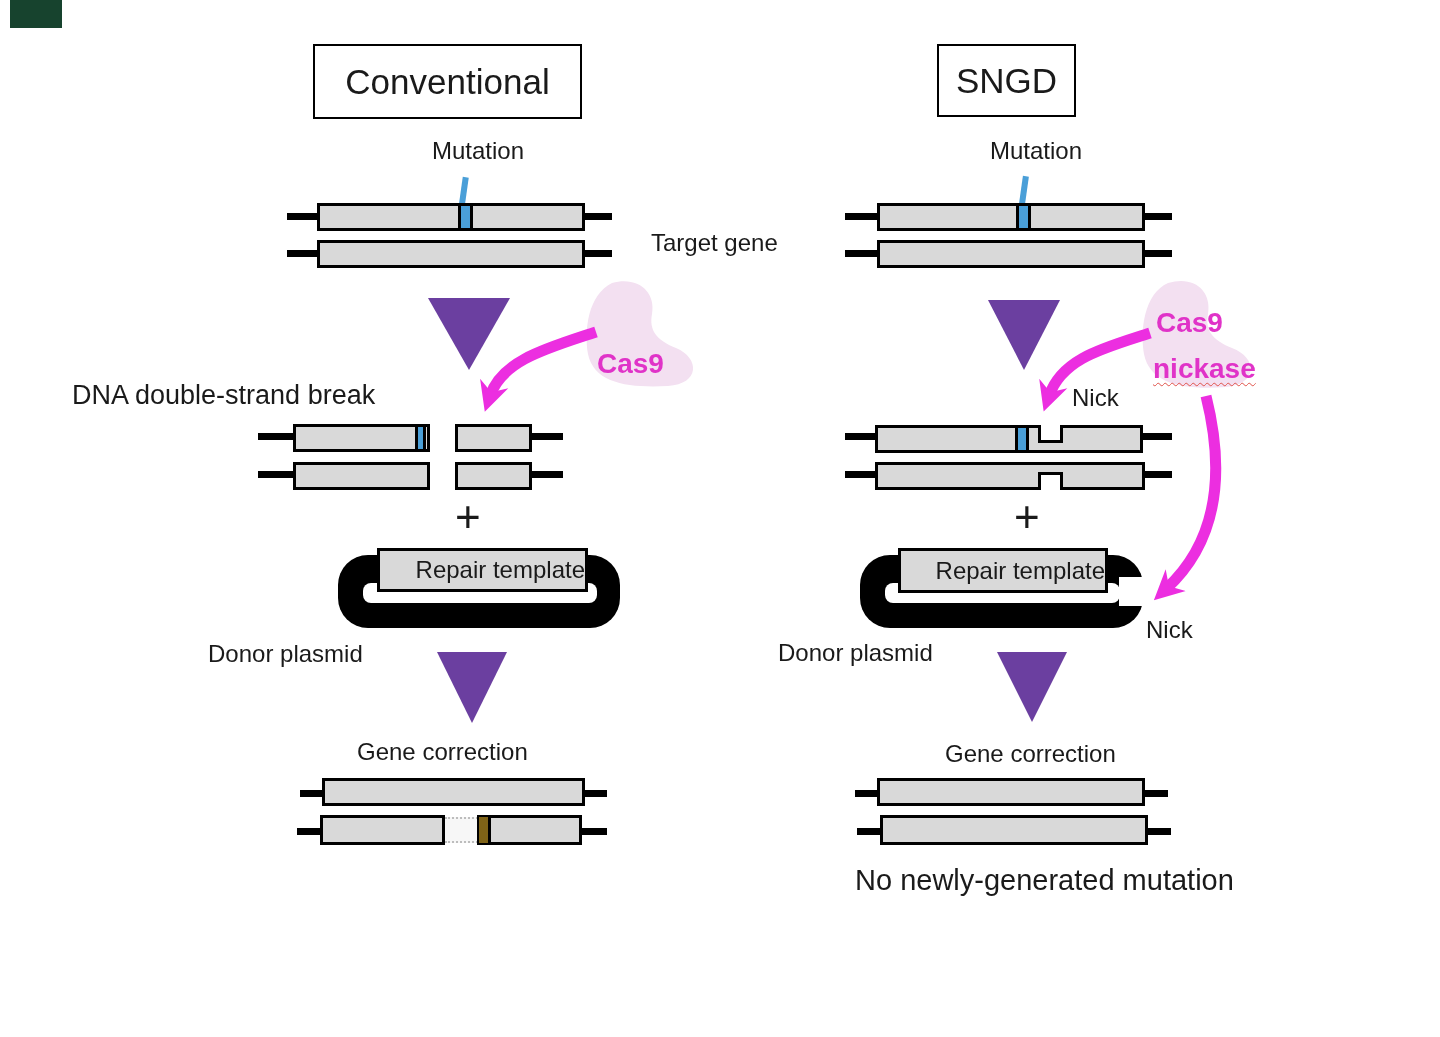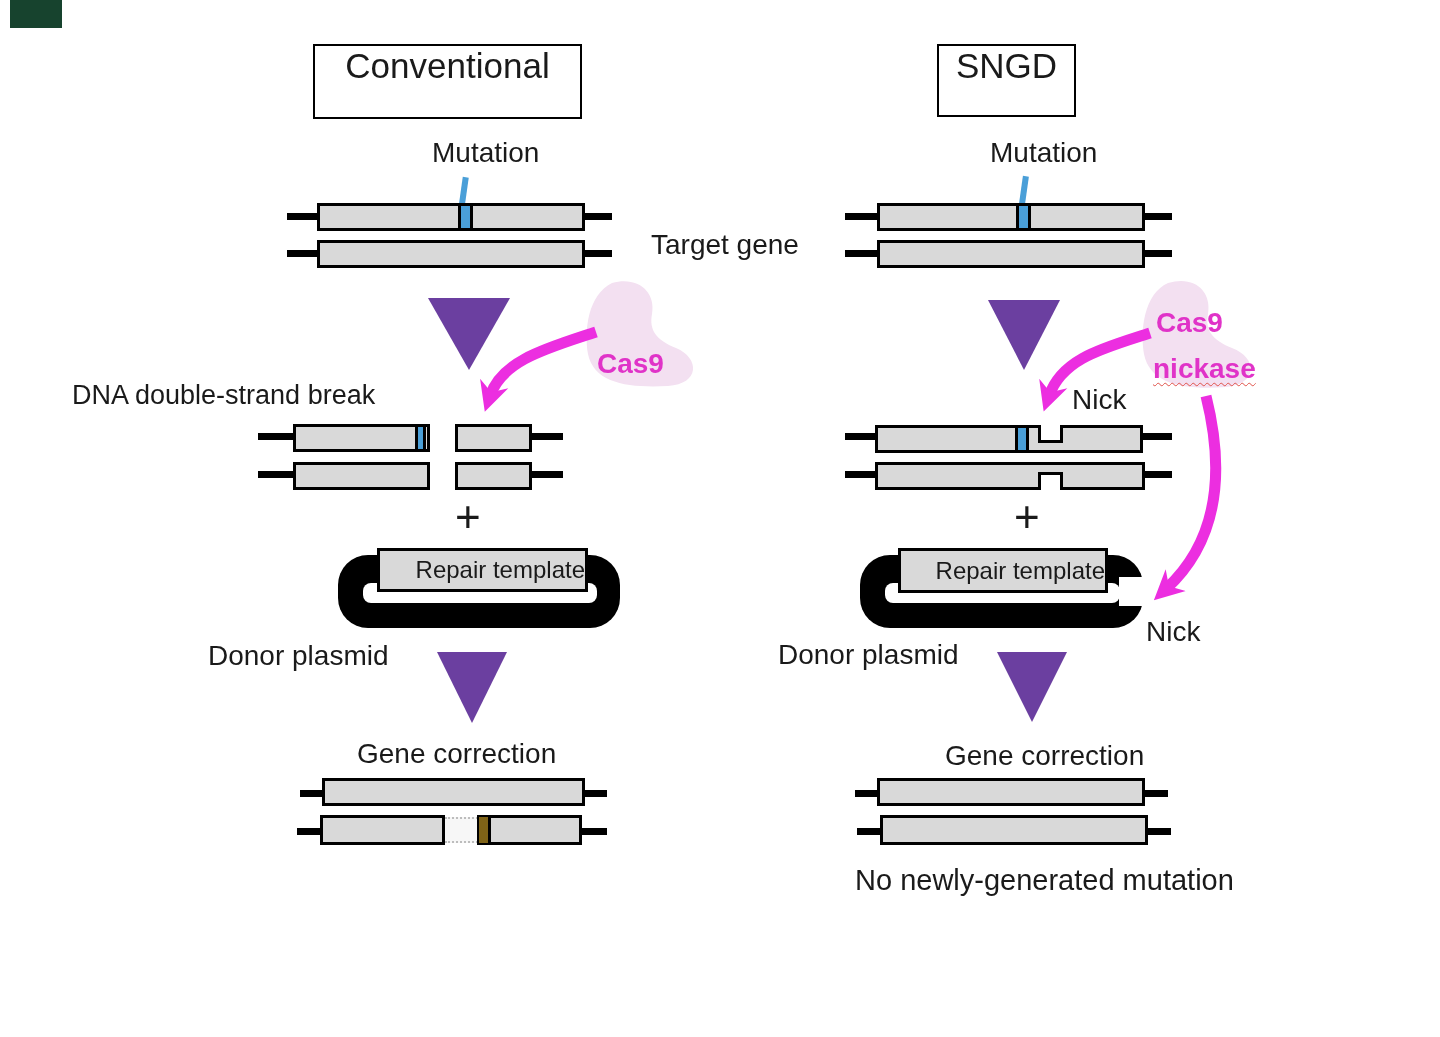--- a/index.html
+++ b/index.html
@@ -1,21 +1,21 @@
 <!DOCTYPE html>
 <html style="--text: #1a1a1a; --bar-fill: #d9d9d9; --bar-border: #000000; --mutation-blue: #4A9FD8; --triangle-purple: #6B3FA0; --arrow-magenta: #EC2EE0; --enzyme-text: #E033C8; --blob-pink: #F3E0F1; --insertion-brown: #7F6317; --plasmid-black: #000000; --squiggle-red: #E0524A; --corner-green: #17432E;"><head>
 <meta charset="utf-8">
 <style>
   html,body{margin:0;padding:0;background:#fff;}
   #page{position:relative;width:1440px;height:1037px;background:#fff;overflow:hidden;
         font-family:"Liberation Sans",sans-serif;color:var(--text,#1a1a1a);}
   .abs{position:absolute;}
-  .label{position:absolute;font-size:28px;white-space:nowrap;color:var(--text,#1a1a1a);}
+  .label{position:absolute;font-size:24px;white-space:nowrap;color:var(--text,#1a1a1a);}
   .title-box{position:absolute;border:2px solid #000;background:#fff;display:flex;
-             justify-content:center;font-size:35px;}
+             align-items:center;justify-content:center;font-size:35px;}
   .bar{position:absolute;background:var(--bar-fill,#d9d9d9);border:3px solid var(--bar-border,#000);
        box-sizing:border-box;}
   .dna-line{position:absolute;background:#000;height:7px;}
   .mut{position:absolute;top:0;bottom:0;background:var(--mutation-blue,#4A9FD8);
        border-left:3px solid #000;border-right:3px solid #000;}
   .tick{position:absolute;width:6px;background:var(--mutation-blue,#4A9FD8);
         transform:rotate(8deg);transform-origin:bottom center;}
   .tri{position:absolute;width:0;height:0;border-style:solid;
        border-color:var(--triangle-purple,#6B3FA0) transparent transparent transparent;}
   .notch-top{position:absolute;top:-3px;width:19px;height:15px;background:#fff;

